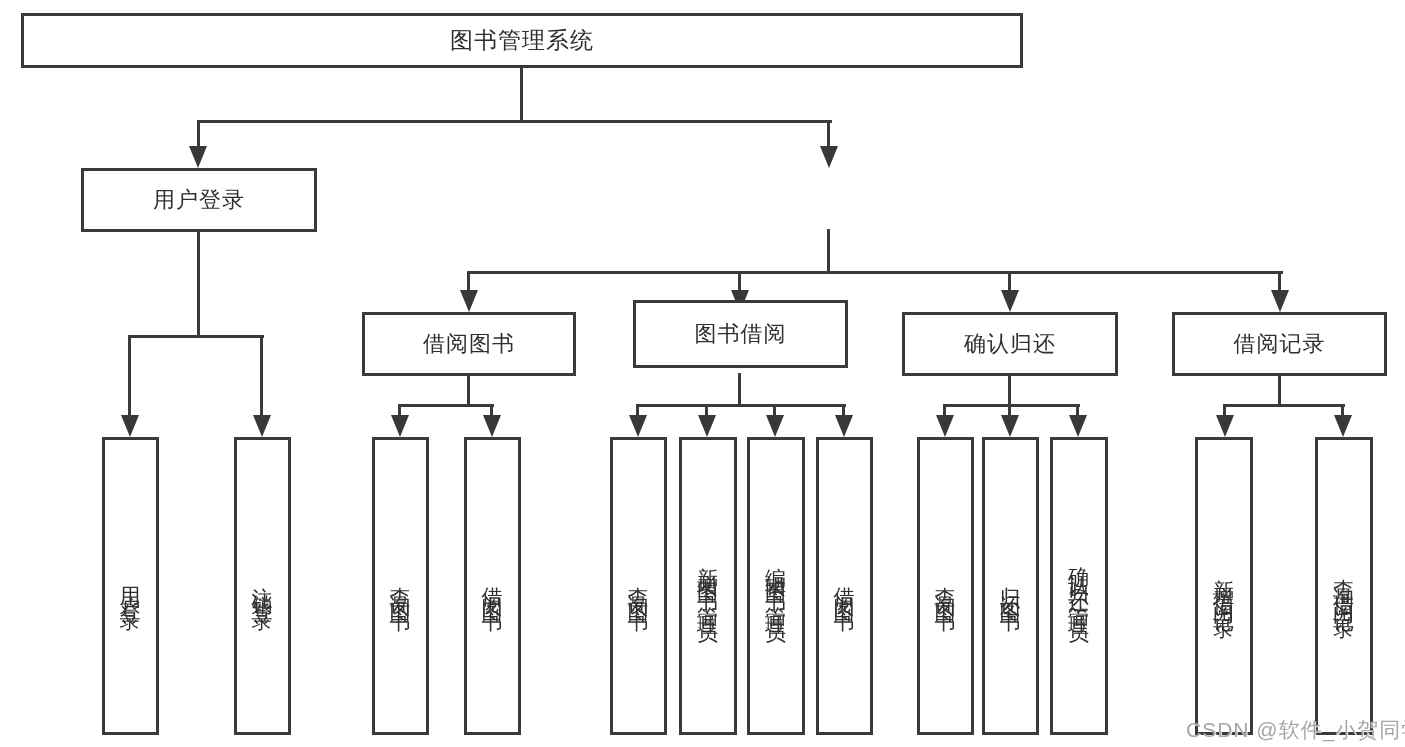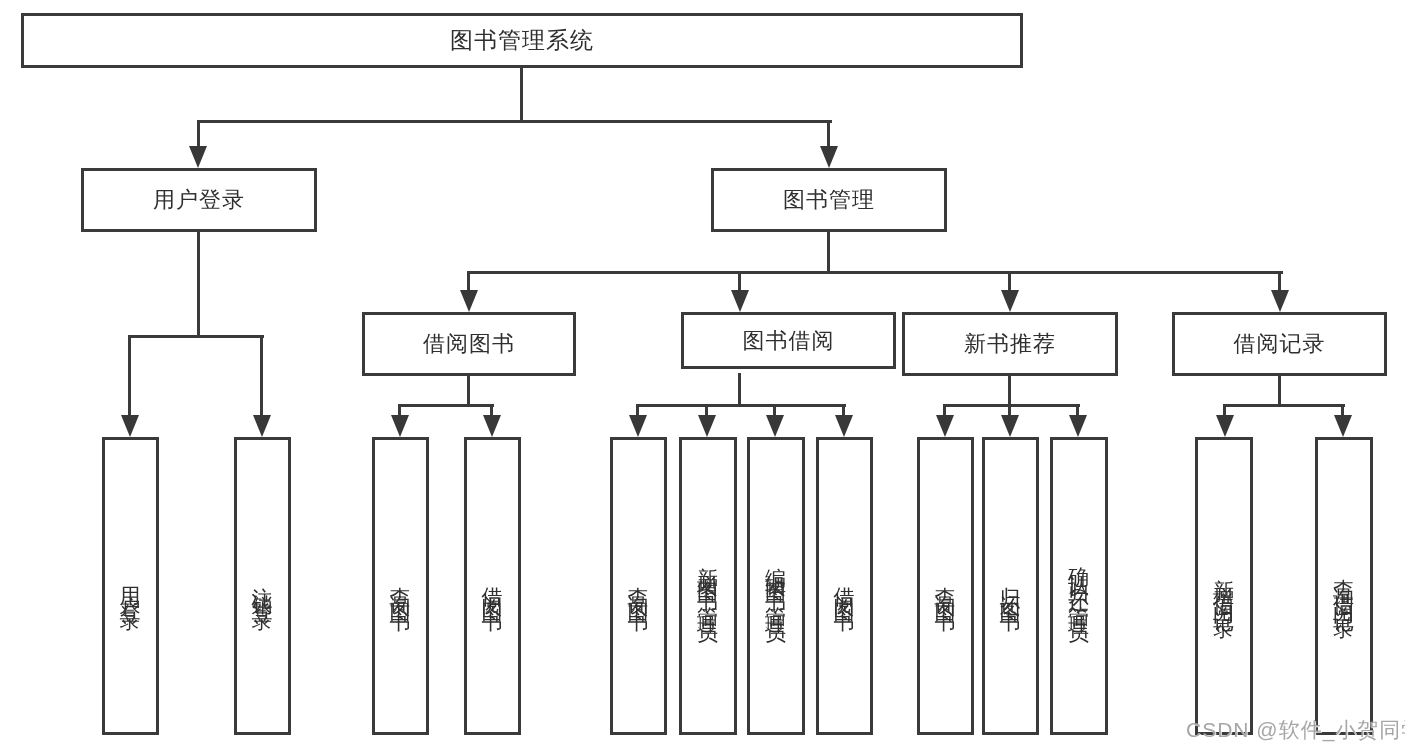--- a/index.html
+++ b/index.html
@@ -60,23 +60,20 @@
   <div class="vline" style="left:520px;top:68px;height:55px;"></div>
   <div class="hline" style="left:197px;top:120px;width:635px;"></div>
   <div class="vline" style="left:197px;top:120px;height:30px;"></div>
   <div class="arrow" style="left:189px;top:146px;"></div>
   <div class="vline" style="left:827px;top:120px;height:30px;"></div>
   <div class="arrow" style="left:820px;top:146px;"></div>
 
   <div class="node hnode" style="left:81px;top:168px;width:236px;height:64px;">
     <span>用户登录</span>
   </div>
-  <div class="node hnode" style="left:711px;top:168px;width:236px;height:64px;">
-    <span>图书管理</span>
-  </div>
 
   <div class="vline" style="left:197px;top:229px;height:108px;"></div>
   <div class="hline" style="left:128px;top:335px;width:136px;"></div>
   <div class="vline" style="left:128px;top:335px;height:84px;"></div>
   <div class="arrow" style="left:121px;top:415px;"></div>
   <div class="vline" style="left:260px;top:335px;height:84px;"></div>
   <div class="arrow" style="left:253px;top:415px;"></div>
 
   <div class="vline" style="left:827px;top:229px;height:45px;"></div>
   <div class="hline" style="left:467px;top:271px;width:816px;"></div>
@@ -85,25 +82,25 @@
   <div class="vline" style="left:738px;top:271px;height:22px;"></div>
   <div class="arrow" style="left:731px;top:290px;"></div>
   <div class="vline" style="left:1008px;top:271px;height:22px;"></div>
   <div class="arrow" style="left:1001px;top:290px;"></div>
   <div class="vline" style="left:1278px;top:271px;height:22px;"></div>
   <div class="arrow" style="left:1271px;top:290px;"></div>
 
   <div class="node hnode" style="left:362px;top:312px;width:214px;height:64px;">
     <span>借阅图书</span>
   </div>
-  <div class="node hnode" style="left:633px;top:312px;width:215px;height:57px;margin-left:48px;">
+  <div class="node hnode" style="left:633px;top:300px;width:215px;height:68px;">
     <span>图书借阅</span>
   </div>
   <div class="node hnode" style="left:902px;top:312px;width:216px;height:64px;">
-    <span>新书推荐</span>
+    <span>确认归还</span>
   </div>
   <div class="node hnode" style="left:1172px;top:312px;width:215px;height:64px;">
     <span>借阅记录</span>
   </div>
 
   <div class="vline" style="left:467px;top:373px;height:34px;"></div>
   <div class="hline" style="left:398px;top:404px;width:96px;"></div>
   <div class="vline" style="left:398px;top:404px;height:14px;"></div>
   <div class="arrow" style="left:391px;top:415px;"></div>
   <div class="vline" style="left:490px;top:404px;height:14px;"></div>

